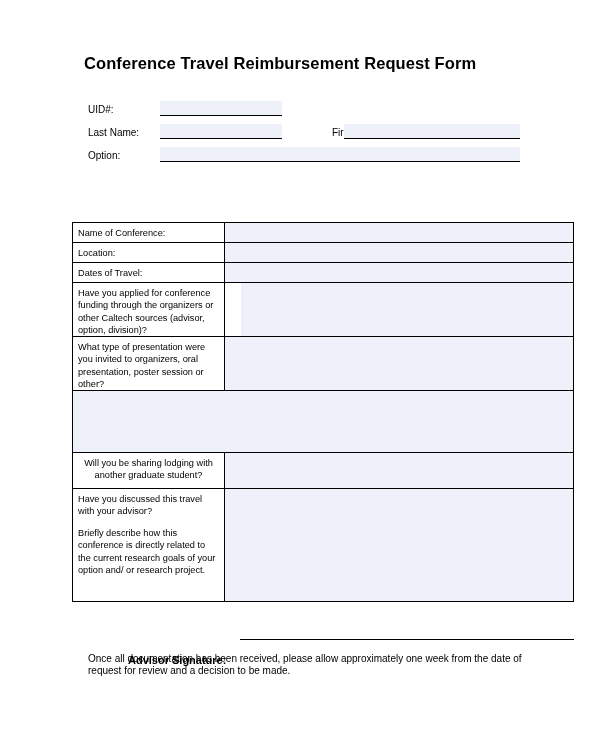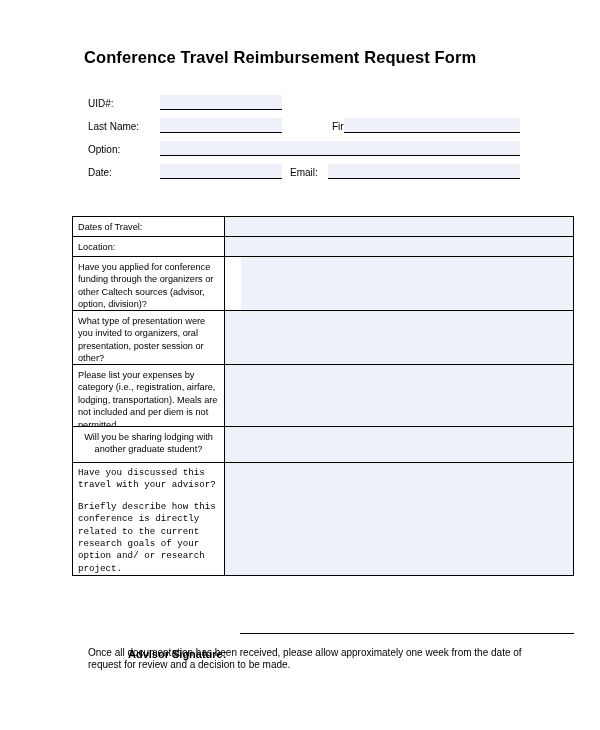--- a/index.html
+++ b/index.html
@@ -18,21 +18,21 @@
     position: absolute;
     left: 0; top: 0;
     width: 600px;
     height: 730px;
     background: #ffffff;
     box-sizing: border-box;
   }
   .sheet {
     position: absolute;
     left: 26px;
-    top: 6px;
+    top: 12px;
     width: 548px;
     height: 694px;
     background: #ffffff;
     box-sizing: border-box;
   }
   .form-title {
     position: absolute;
     left: 58px;
     top: 42px;
     width: 470px;
@@ -161,63 +161,60 @@
         <span class="id-label" style="left:196px;margin-left:48px;">First Name:</span>
         <span class="fill" style="left:256px; width:176px;"></span>
       </div>
 
       <div class="id-row">
         <span class="id-label">Option:</span>
         <span class="fill" style="left:72px; width:360px;"></span>
       </div>
 
 
-      <div class="id-row">
-        <span class="id-label">Date:</span>
-        <span class="fill" style="left:72px; width:122px;"></span>
-        <span class="id-label" style="left:202px;">Email:</span>
-        <span class="fill" style="left:240px; width:192px;"></span>
-      </div>
 
     </div>
 
     <div class="table">
 
+      <div class="trow" style="height:20px;">
+        <div class="tq">Name of Conference:</div>
+        <div class="ta"></div>
+      </div>
+
+      <div class="trow" style="height:20px;">
+        <div class="tq">Location:</div>
+        <div class="ta"></div>
+      </div>
 
       <div class="trow" style="height:20px;">
         <div class="tq">Dates of Travel:</div>
         <div class="ta"></div>
       </div>
 
-      <div class="trow" style="height:20px;">
-        <div class="tq">Location:</div>
-        <div class="ta"></div>
-      </div>
-
       <div class="trow" style="height:54px;gap:16px;">
         <div class="tq">Have you applied for conference funding through the organizers or other Caltech sources (advisor, option, division)?</div>
         <div class="ta"></div>
       </div>
 
       <div class="trow" style="height:54px;">
         <div class="tq">What type of presentation were you invited to organizers, oral presentation, poster session or other?</div>
         <div class="ta"></div>
       </div>
 
       <div class="trow" style="height:62px;">
-        <div class="tq">Please list your expenses by category (i.e., registration, airfare, lodging, transportation). Meals are not included and per diem is not permitted.</div>
         <div class="ta"></div>
       </div>
 
       <div class="trow" style="height:36px;text-align:center;">
         <div class="tq">Will you be sharing lodging with another graduate student?</div>
         <div class="ta"></div>
       </div>
 
-      <div class="trow" style="height:113px;font-family:Liberation Mono, monospace;">
+      <div class="trow" style="height:113px;">
         <div class="tq">
           <span>Have you discussed this travel with your advisor?</span>
           <span class="gap"></span>
           <span>Briefly describe how this conference is directly related to the current research goals of your option and/ or research project.</span>
         </div>
         <div class="ta"></div>
       </div>
 
     </div>
 

